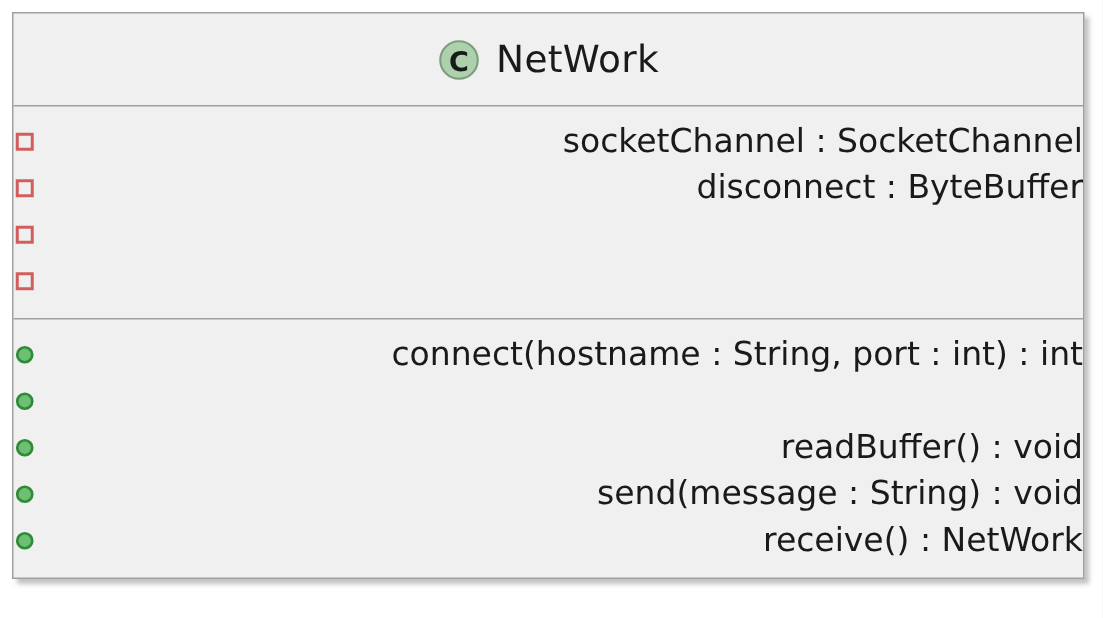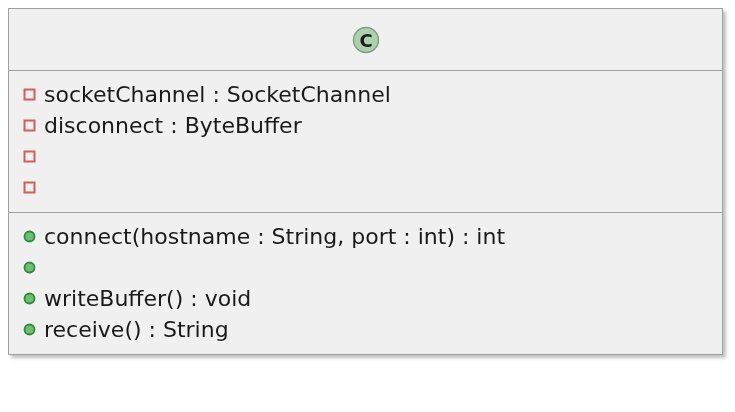--- a/index.html
+++ b/index.html
@@ -65,22 +65,22 @@
   }
 
   .compartment.attributes {
     border-bottom: 1px solid #A0A0A0;
   }
 
   .member-row {
     display: flex;
     align-items: center;
     height: 31px;
-    padding-left: 13px;
     box-sizing: border-box;
+    justify-content: space-between;
   }
 
   .member-marker {
     width: 15px;
     height: 15px;
     flex: 0 0 auto;
     margin-right: 7px;
     display: block;
   }
 
@@ -96,20 +96,21 @@
 
 <div id="canvas">
 
   <div class="class-box">
 
     <div class="class-title">
       <svg class="stereotype-icon" viewBox="0 0 28 28">
         <circle cx="14" cy="14" r="12.5" fill="#ADD1AD" stroke="#7E9E7E" stroke-width="1.4"></circle>
         <text x="14" y="21" text-anchor="middle" font-family="DejaVu Sans, sans-serif" font-size="18" font-weight="bold" fill="#1A1A1A">C</text>
       </svg>
+      <span class="class-name">NetWork</span>
     </div>
 
     <div class="compartment attributes">
 
       <div class="member-row">
         <svg class="member-marker" viewBox="0 0 15 15">
           <rect x="2.5" y="2.5" width="10" height="10" fill="none" stroke="#D35D5D" stroke-width="2"></rect>
         </svg>
         <span class="member-text">socketChannel : SocketChannel</span>
       </div>
@@ -147,28 +148,34 @@
       <div class="member-row">
         <svg class="member-marker" viewBox="0 0 15 15">
           <circle cx="7.5" cy="7.5" r="5" fill="#6FBF73" stroke="#2E8B38" stroke-width="1.8"></circle>
         </svg>
       </div>
 
       <div class="member-row">
         <svg class="member-marker" viewBox="0 0 15 15">
           <circle cx="7.5" cy="7.5" r="5" fill="#6FBF73" stroke="#2E8B38" stroke-width="1.8"></circle>
         </svg>
-        <span class="member-text">writeBuffer() : void</span>
+        <span class="member-text">readBuffer() : void</span>
       </div>
-
 
       <div class="member-row">
         <svg class="member-marker" viewBox="0 0 15 15">
           <circle cx="7.5" cy="7.5" r="5" fill="#6FBF73" stroke="#2E8B38" stroke-width="1.8"></circle>
         </svg>
-        <span class="member-text">receive() : String</span>
+        <span class="member-text">send(message : String) : void</span>
+      </div>
+
+      <div class="member-row">
+        <svg class="member-marker" viewBox="0 0 15 15">
+          <circle cx="7.5" cy="7.5" r="5" fill="#6FBF73" stroke="#2E8B38" stroke-width="1.8"></circle>
+        </svg>
+        <span class="member-text">receive() : NetWork</span>
       </div>
 
     </div>
 
   </div>
 
 </div>
 
 </body></html>

